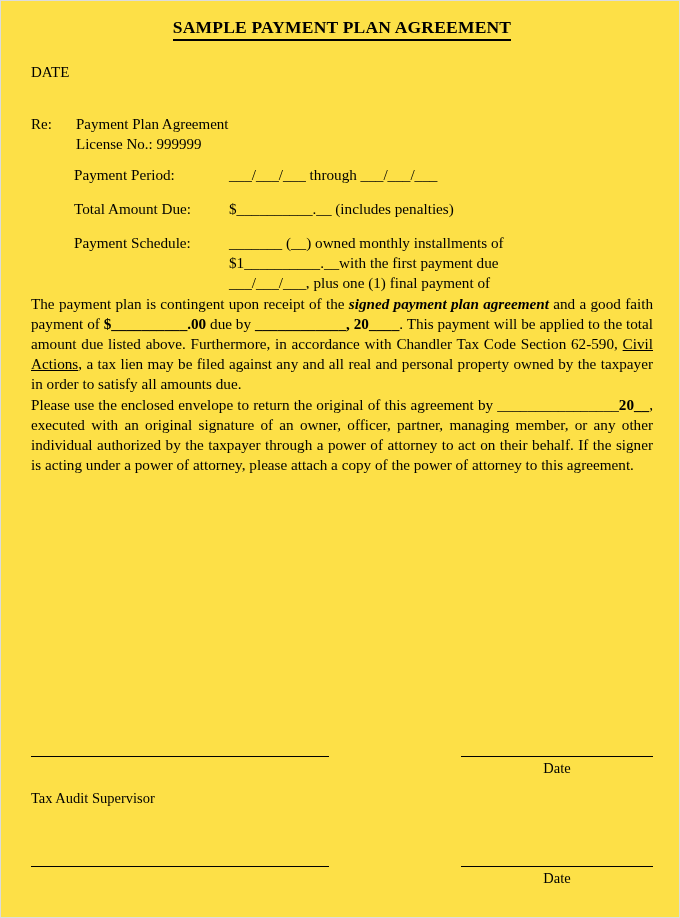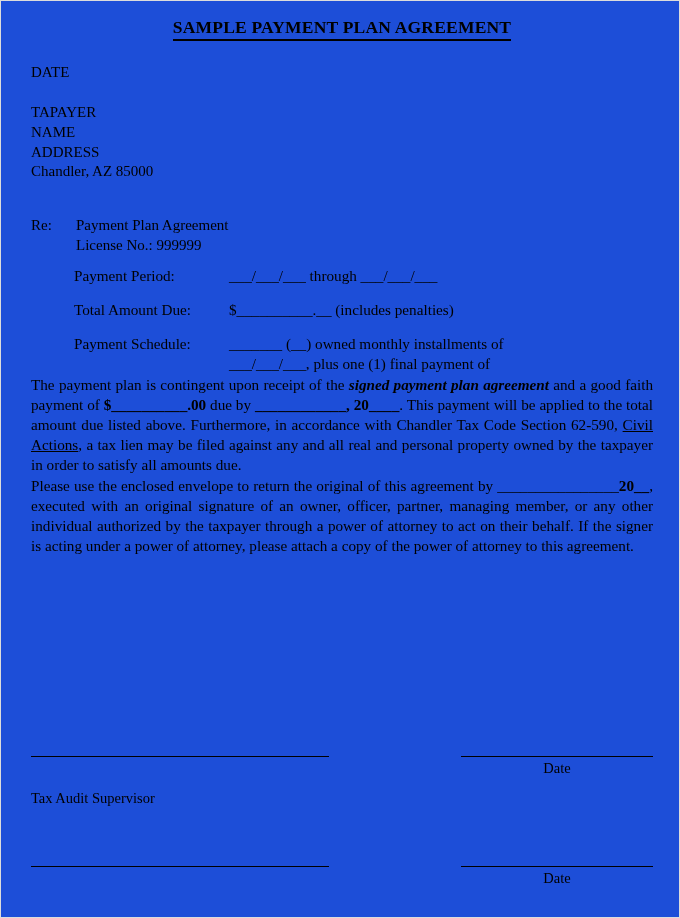--- a/index.html
+++ b/index.html
@@ -5,21 +5,21 @@
 <style>
   html, body {
     margin: 0;
     padding: 0;
     background: #ffffff;
   }
   .page {
     position: relative;
     width: 680px;
     height: 918px;
-    background: #1d4ed8;
+    background: #fde047;
     box-sizing: border-box;
     border: 1px solid #dcdcdc;
     font-family: "Liberation Serif", "DejaVu Serif", serif;
     color: #000000;
     overflow: hidden;
   }
   .inner {
     position: absolute;
     left: 30px;
     top: 0;
@@ -150,26 +150,20 @@
 
 <div class="page">
   <div class="inner">
 
     <div class="title-wrap">
       <span class="title-inner doc-title">SAMPLE PAYMENT PLAN AGREEMENT</span>
     </div>
 
     <div class="date-label">DATE</div>
 
-    <div class="addr-block">
-      <span class="addr-line">TAPAYER</span>
-      <span class="addr-line">NAME</span>
-      <span class="addr-line">ADDRESS</span>
-      <span class="addr-line">Chandler, AZ 85000</span>
-    </div>
 
     <div class="re-block">
       <span class="re-row"><span class="re-key">Re:</span><span>Payment Plan Agreement</span></span>
       <span class="re-sub">License No.:  999999</span>
     </div>
 
 
     <div class="schedule">
 
       <div class="sch-row">
@@ -183,20 +177,21 @@
         <span class="sch-label">Total Amount Due:</span>
         <span class="sch-val">
           <span class="ln">$__________.__ (includes penalties)</span>
         </span>
       </div>
 
       <div class="sch-row">
         <span class="sch-label">Payment Schedule:</span>
         <span class="sch-val">
           <span class="ln">_______ (__) owned monthly installments of</span>
+          <span class="ln">$1__________.__with the first payment due</span>
           <span class="ln">___/___/___, plus one (1) final payment of</span>
         </span>
       </div>
 
     </div>
 
     <p class="body p2"><span>The payment plan is contingent upon receipt of the </span><span class="bolditalic">signed payment plan agreement</span><span> and a good faith payment of </span><span class="bold">$__________.00</span><span> due by </span><span class="bold">____________, 20____</span><span>.  This payment will be applied to the total amount due listed above.  Furthermore, in accordance with Chandler Tax Code Section 62-590, </span><span class="uline">Civil Actions</span><span>, a tax lien may be filed against any and all real and personal property owned by the taxpayer in order to satisfy all amounts due.</span></p>
 
     <p class="body p3"><span>Please use the enclosed envelope to return the original of this agreement by </span><span>________________</span><span class="bold">20__</span><span>, executed with an original signature of an owner, officer, partner, managing member, or any other individual authorized by the taxpayer through a power of attorney to act on their behalf.  If the signer is acting under a power of attorney, please attach a copy of the power of attorney to this agreement.</span></p>
 

